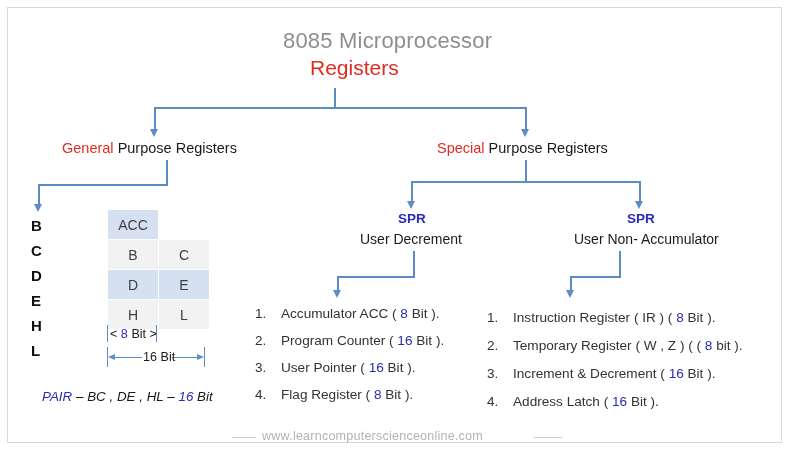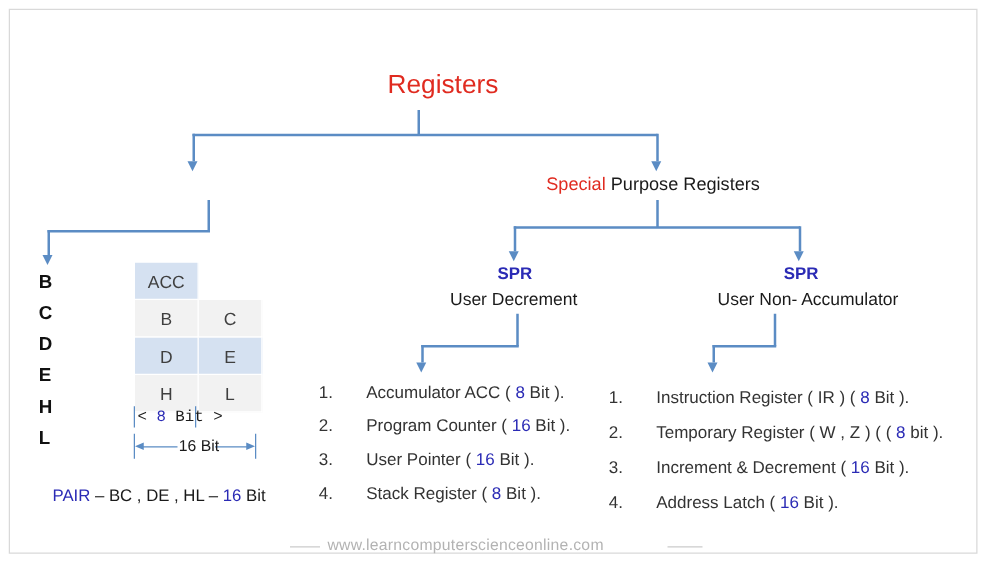--- a/index.html
+++ b/index.html
@@ -37,27 +37,27 @@
     font-size:13.5px;color:#2b2bb5;white-space:nowrap;font-weight:600;
   }
   .t-spr-sub{
     font-size:14px;color:#1a1a1a;white-space:nowrap;
   }
   .t-reg{
     font-size:15px;color:#111111;font-weight:700;line-height:1;
   }
   .blue{color:#2b2bb5;}
   .t-list{
-    font-size:13.6px;color:#333333;white-space:nowrap;margin-left:12px;
+    font-size:13.6px;color:#333333;white-space:nowrap;
   }
   .t-listnum{
     font-size:13.6px;color:#333333;
   }
   .t-pair{
-    font-size:13.4px;color:#1a1a1a;white-space:nowrap;
+    font-size:13.4px;color:#1a1a1a;white-space:nowrap;font-style:italic;
   }
   .t-dim{
     font-size:12.6px;color:#1a1a1a;white-space:nowrap;
   }
   .t-foot{
     font-size:12.6px;color:#b3b3b3;white-space:nowrap;letter-spacing:.2px;
   }
   
   .regtable{
     position:absolute;
@@ -96,29 +96,33 @@
   .tick-v{position:absolute;width:1.2px;background:#5b8cc4;}
   .foot-rule{position:absolute;height:1px;background:#cccccc;}
 </style>
 </head>
 <body>
 
 <div id="canvas">
 
   <div class="frame"></div>
 
+  <div class="abs t-title" style="left:283px;top:28px;">8085 Microprocessor</div>
   <div class="abs t-sub" style="left:310px;top:56px;">Registers</div>
 
   <div class="ln-v abs" style="left:334px;top:88px;height:20px;"></div>
   <div class="ln-h abs" style="left:154px;top:107px;width:372px;"></div>
   <div class="ln-v abs" style="left:154px;top:107px;height:22px;"></div>
   <div class="arrow-down abs" style="left:150px;top:129px;"></div>
   <div class="ln-v abs" style="left:525px;top:107px;height:22px;"></div>
   <div class="arrow-down abs" style="left:521px;top:129px;"></div>
 
+  <div class="abs t-branch" style="left:62px;top:140px;">
+    <span class="hl">General</span><span>&nbsp;</span><span>Purpose Registers</span>
+  </div>
   <div class="abs t-branch" style="left:437px;top:140px;">
     <span class="hl">Special</span><span>&nbsp;</span><span>Purpose Registers</span>
   </div>
 
   <div class="ln-v abs" style="left:166px;top:160px;height:25px;"></div>
   <div class="ln-h abs" style="left:38px;top:184px;width:130px;"></div>
   <div class="ln-v abs" style="left:38px;top:184px;height:20px;"></div>
   <div class="arrow-down abs" style="left:34px;top:204px;"></div>
 
   <div class="ln-v abs" style="left:525px;top:160px;height:22px;"></div>
@@ -169,21 +173,21 @@
     </tr>
     <tr>
       <td>H</td>
       <td>L</td>
     </tr>
   </tbody>
     </table>
 
   <div class="tick-v abs" style="left:107px;top:325px;height:17px;"></div>
   <div class="tick-v abs" style="left:156px;top:325px;height:17px;"></div>
-  <div class="abs t-dim" style="left:110px;top:327px;font-family:Liberation Mono, monospace;">
+  <div class="abs t-dim" style="left:110px;top:327px;">
     <span>&lt;</span><span>&nbsp;</span><span class="blue">8</span><span>&nbsp;</span><span>Bit</span><span>&nbsp;</span><span>&gt;</span>
   </div>
 
   <div class="tick-v abs" style="left:107px;top:347px;height:20px;"></div>
   <div class="tick-v abs" style="left:204px;top:347px;height:20px;"></div>
   <div class="ln-h abs" style="left:114px;top:357px;width:28px;height:1.2px;"></div>
   <div class="arrow-left abs" style="left:108px;top:353.5px;"></div>
   <div class="ln-h abs" style="left:172px;top:357px;width:26px;height:1.2px;"></div>
   <div class="arrow-right abs" style="left:197px;top:353.5px;"></div>
   <div class="abs t-dim" style="left:143px;top:350px;">
@@ -202,21 +206,21 @@
     <div style="display:flex;height:27px;align-items:flex-start;">
       <span class="t-listnum" style="width:26px;">2.</span>
       <span class="t-list"><span>Program Counter ( </span><span class="blue">16</span><span> Bit ).</span></span>
     </div>
     <div style="display:flex;height:27px;align-items:flex-start;">
       <span class="t-listnum" style="width:26px;">3.</span>
       <span class="t-list"><span>User Pointer ( </span><span class="blue">16</span><span> Bit ).</span></span>
     </div>
     <div style="display:flex;height:27px;align-items:flex-start;">
       <span class="t-listnum" style="width:26px;">4.</span>
-      <span class="t-list"><span>Stack Register ( </span><span class="blue">8</span><span> Bit ).</span></span>
+      <span class="t-list"><span>Flag Register ( </span><span class="blue">8</span><span> Bit ).</span></span>
     </div>
   </div>
 
   <div class="abs" style="left:487px;top:310px;">
     <div style="display:flex;height:28px;align-items:flex-start;">
       <span class="t-listnum" style="width:26px;">1.</span>
       <span class="t-list"><span>Instruction Register ( IR ) ( </span><span class="blue">8</span><span> Bit ).</span></span>
     </div>
     <div style="display:flex;height:28px;align-items:flex-start;">
       <span class="t-listnum" style="width:26px;">2.</span>

